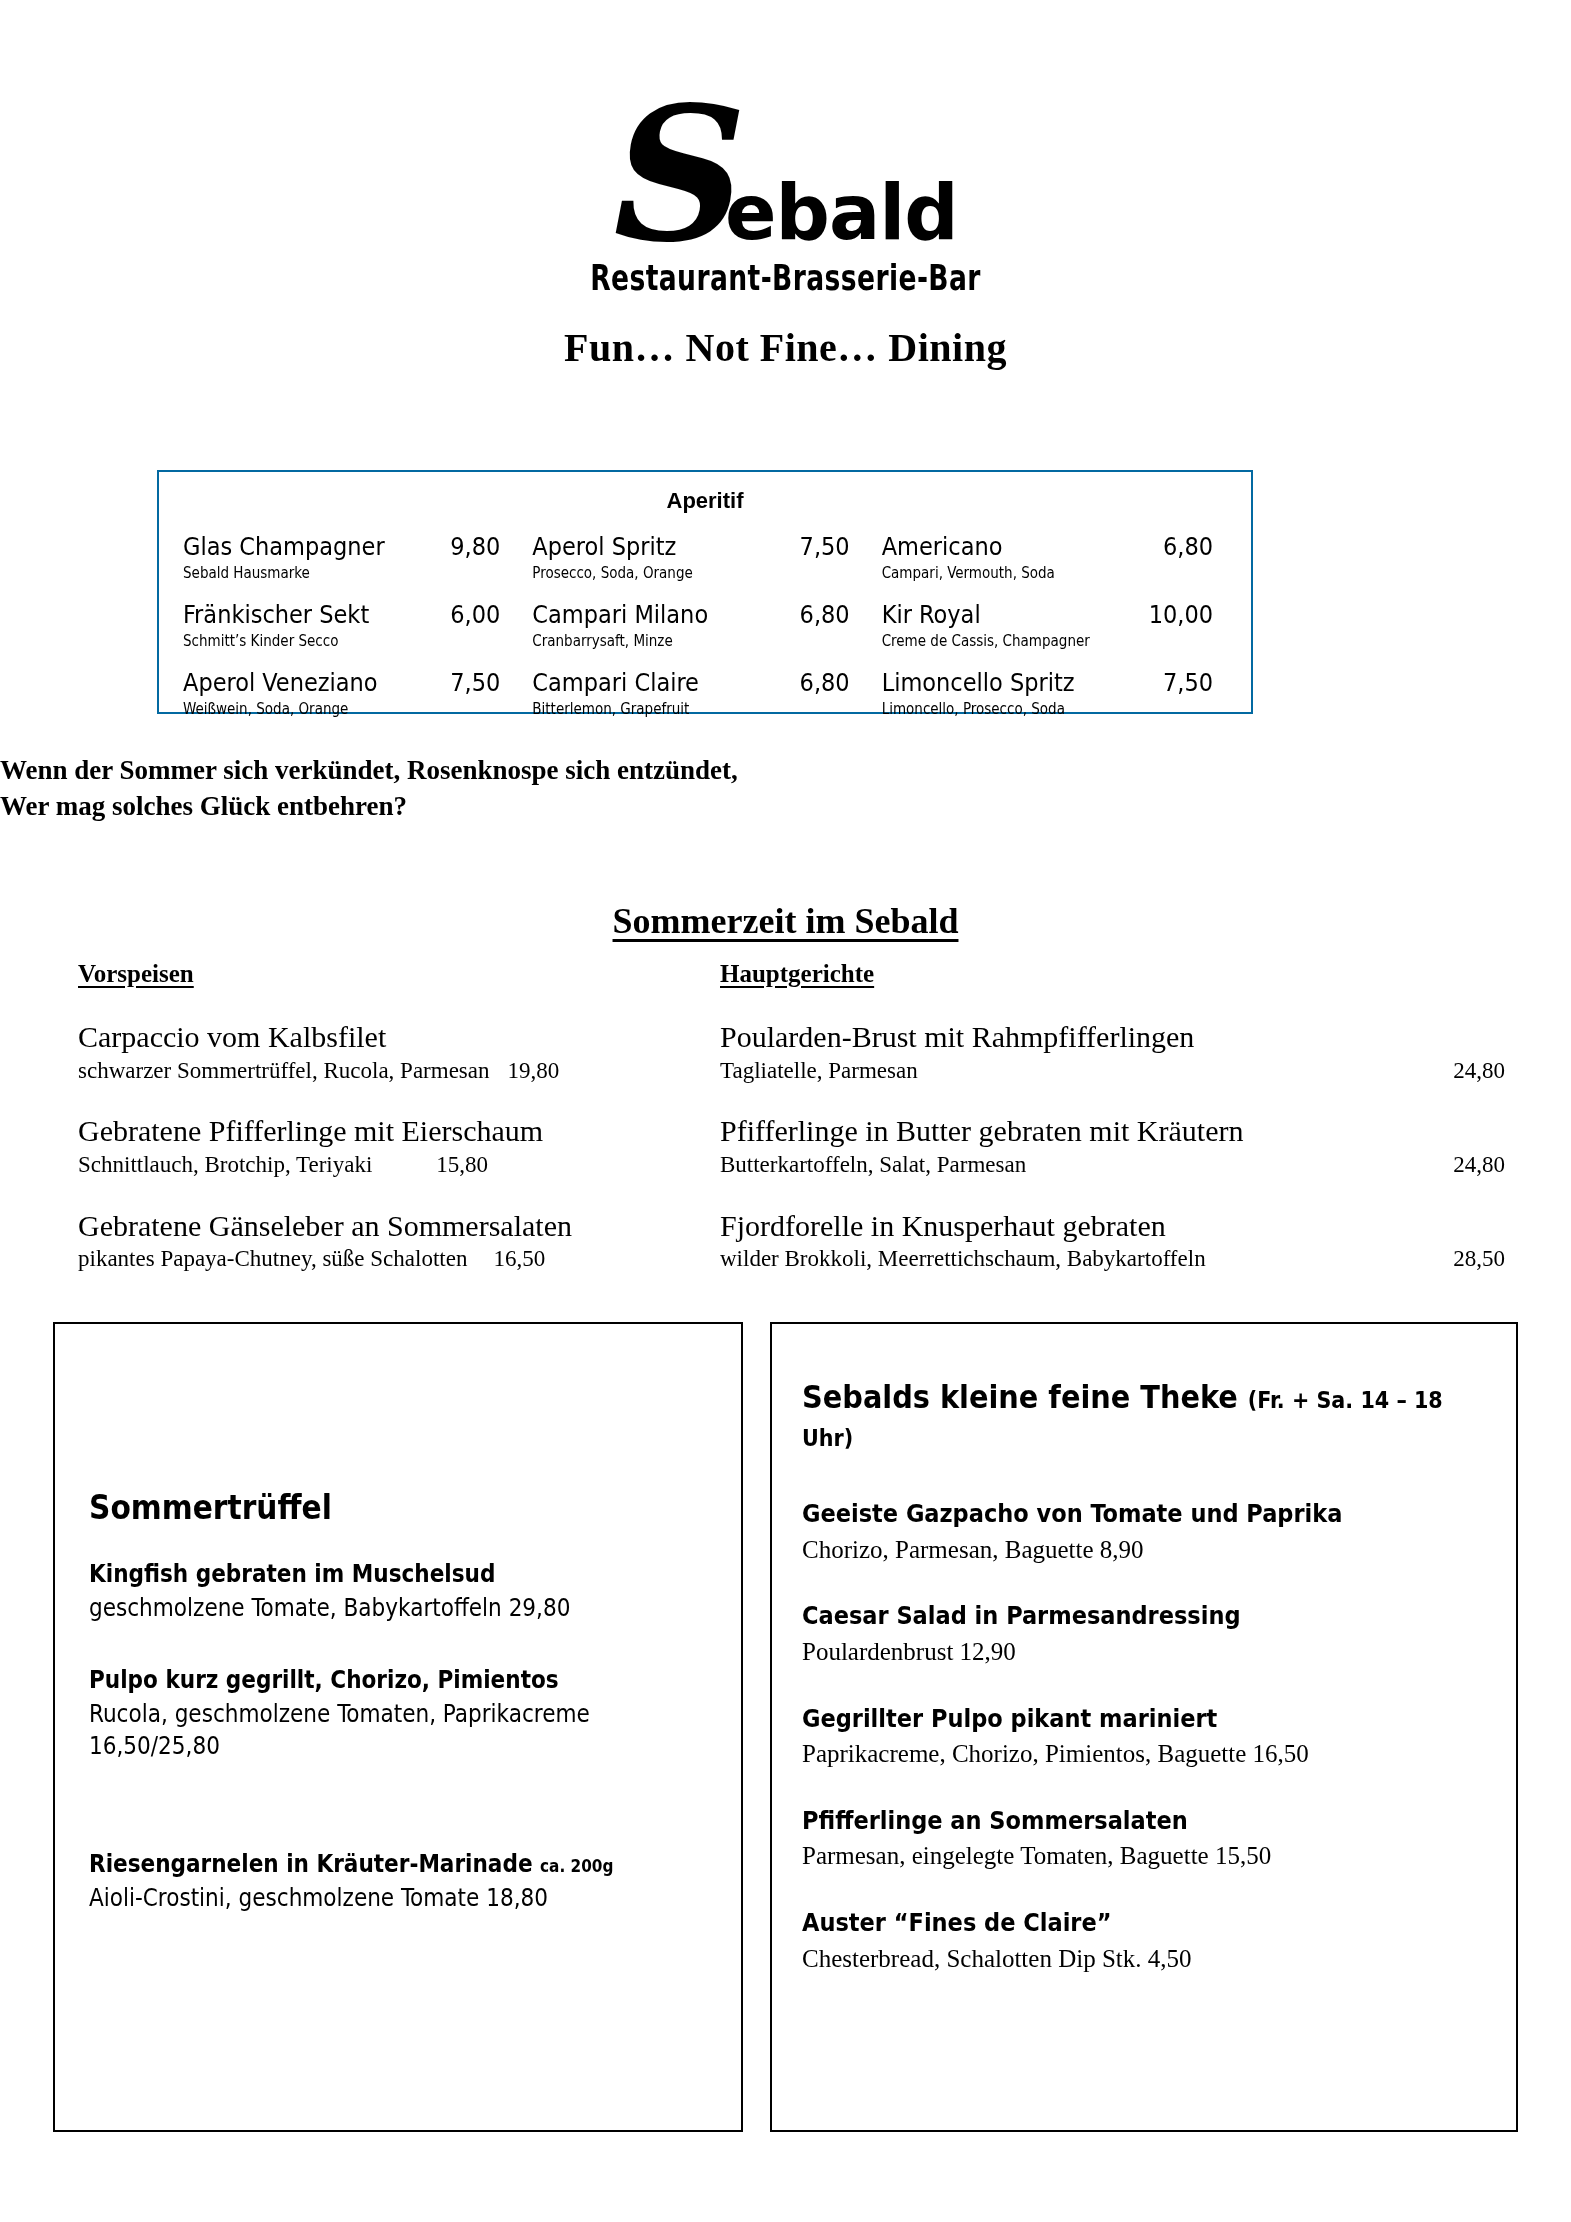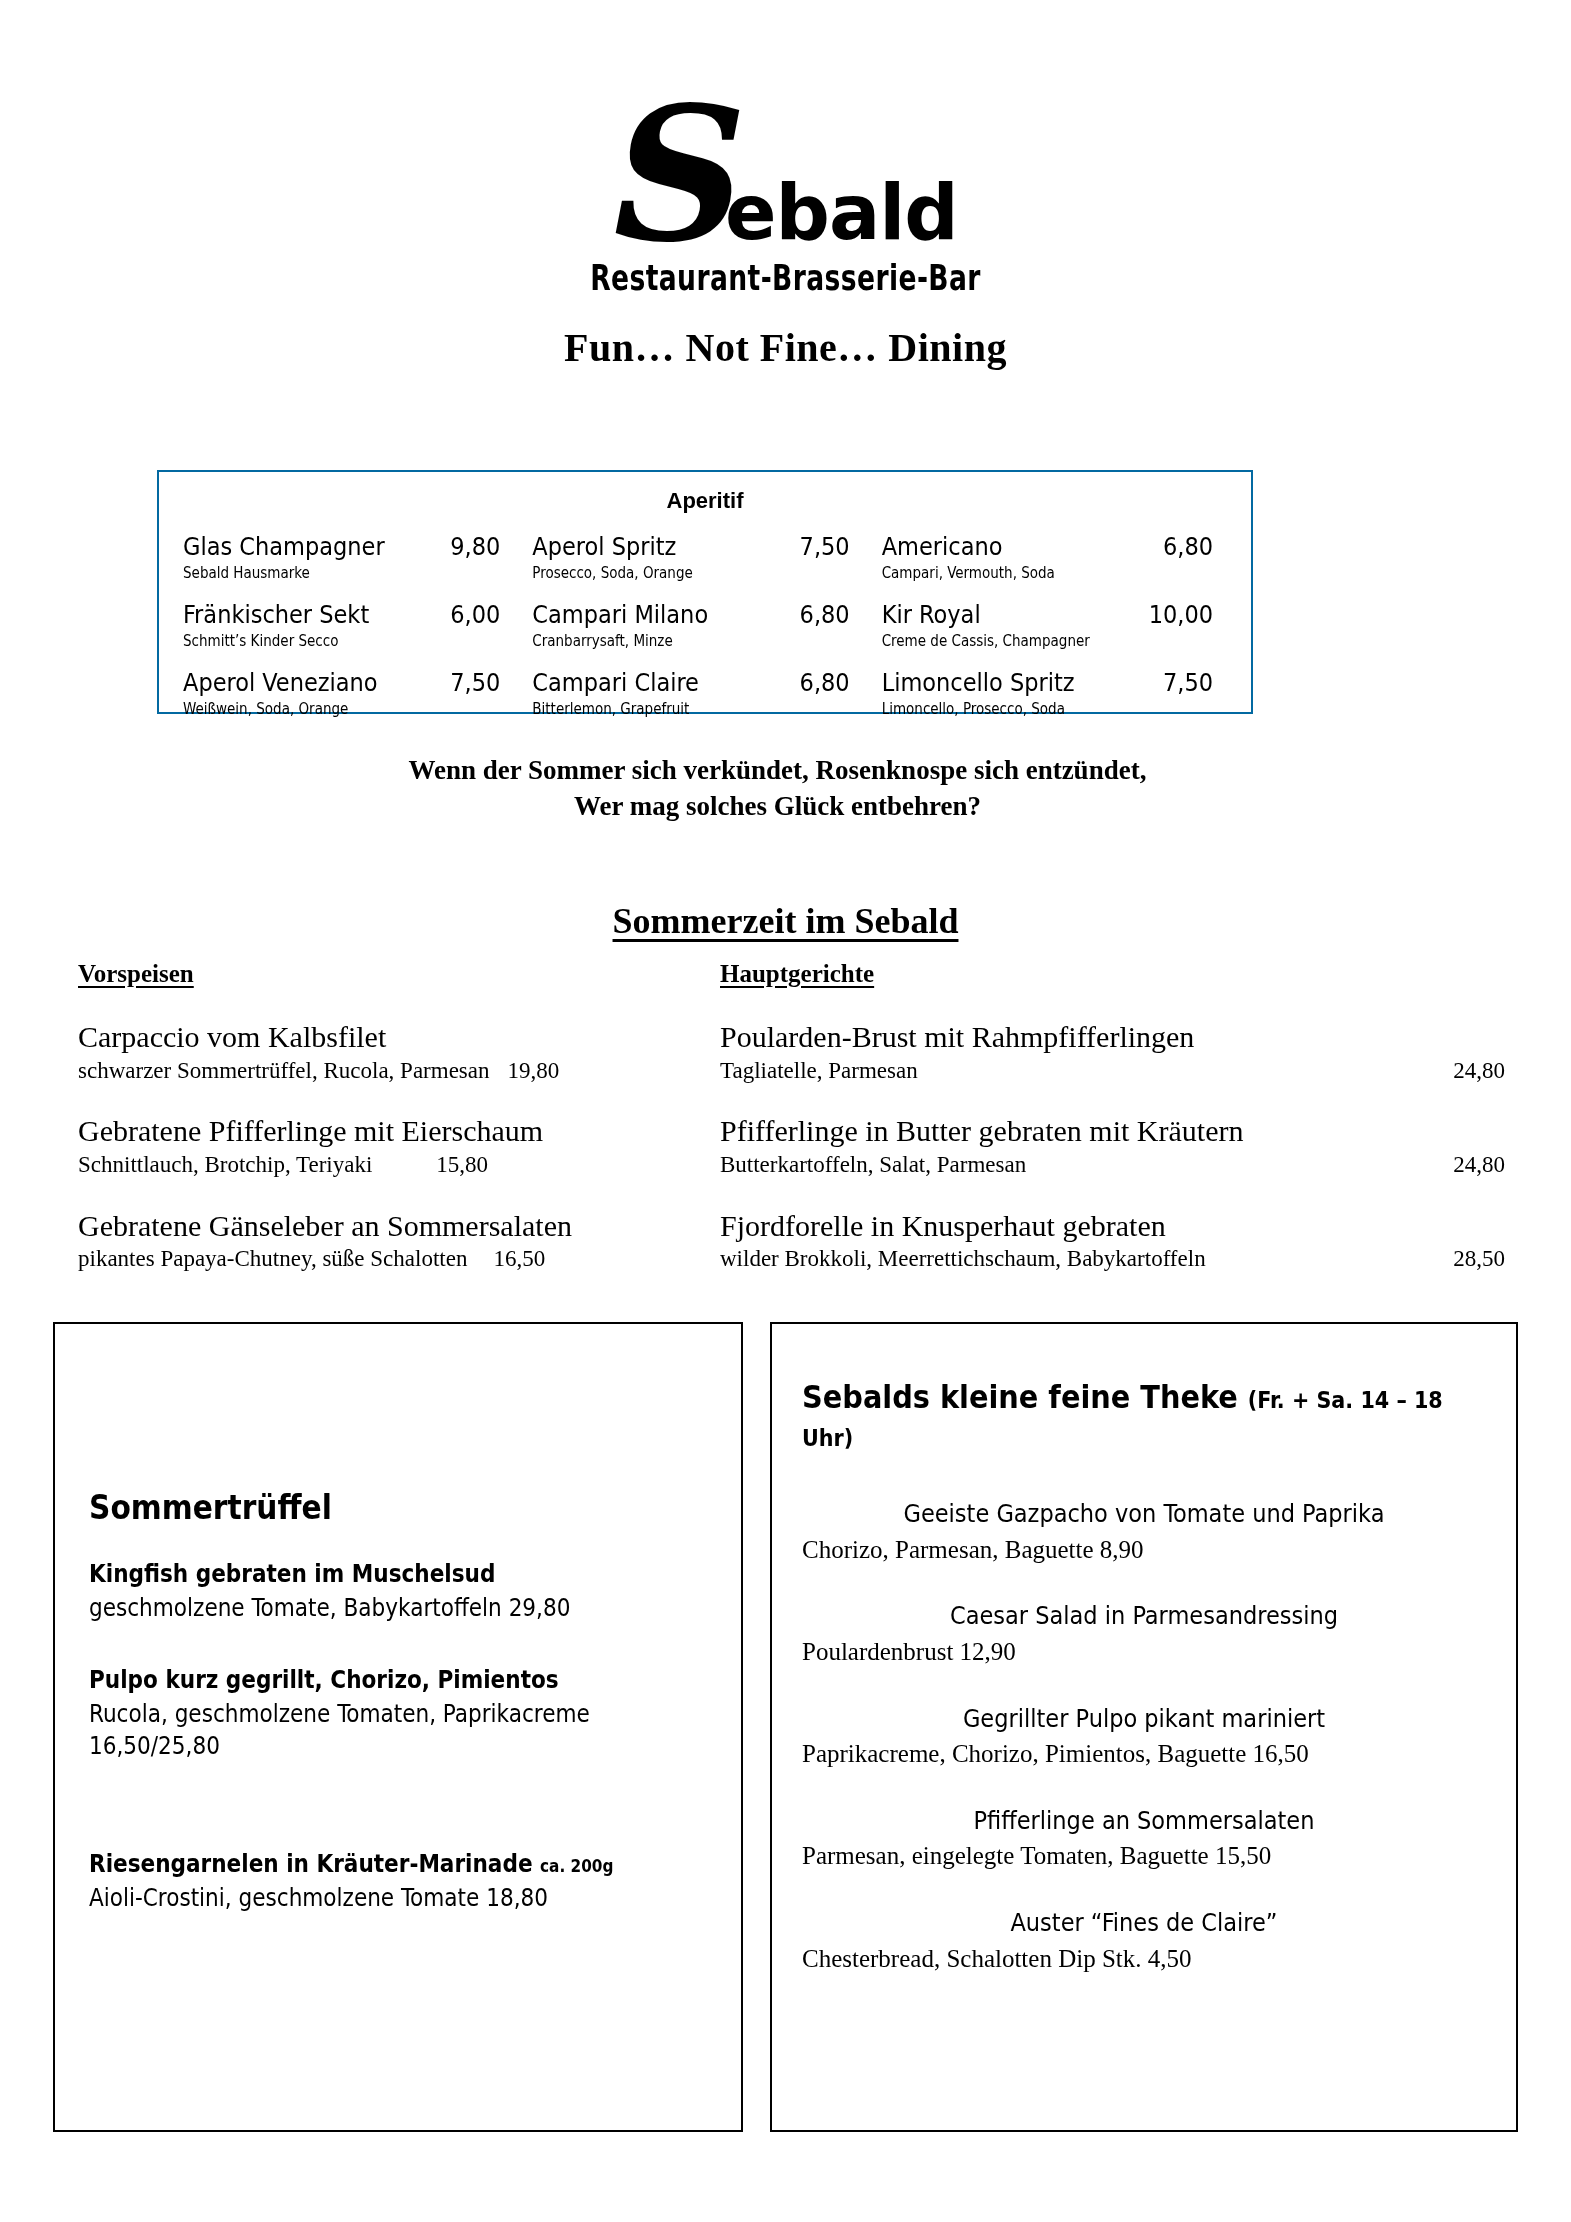--- a/index.html
+++ b/index.html
@@ -109,21 +109,21 @@
     font-family: "DejaVu Sans Condensed", "Liberation Sans", sans-serif;
     margin-top: 3px;
   }
   .col3 .ap-price { padding-right: 8px; }
 
   
   .poem {
     position: absolute;
     left: 0; right: 16px;
     top: 752px;
-    text-align: center;
+    text-align: left;
     font-family: "Liberation Serif", serif;
     font-weight: 700;
     font-size: 27px;
     line-height: 1.35;
   }
 
   
   .sommerzeit {
     position: absolute;
     left: 0; right: 0;
@@ -230,24 +230,23 @@
     margin-top: 28px;
     margin-bottom: 44px;
   }
   .theke-title .hours {
     font-size: 23px;
     font-weight: 700;
   }
   .theke-item { margin-bottom: 34px; }
   .theke-name {
     font-family: "DejaVu Sans Condensed", "Liberation Sans", sans-serif;
-    font-weight: 400;
+    font-weight: 700;
     font-size: 25px;
     line-height: 1.3;
-    text-align: center;
   }
   .theke-desc {
     font-family: "Liberation Serif", serif;
     font-size: 25px;
     line-height: 1.35;
     margin-top: 2px;
   }
 </style>
 </head>
 <body>

